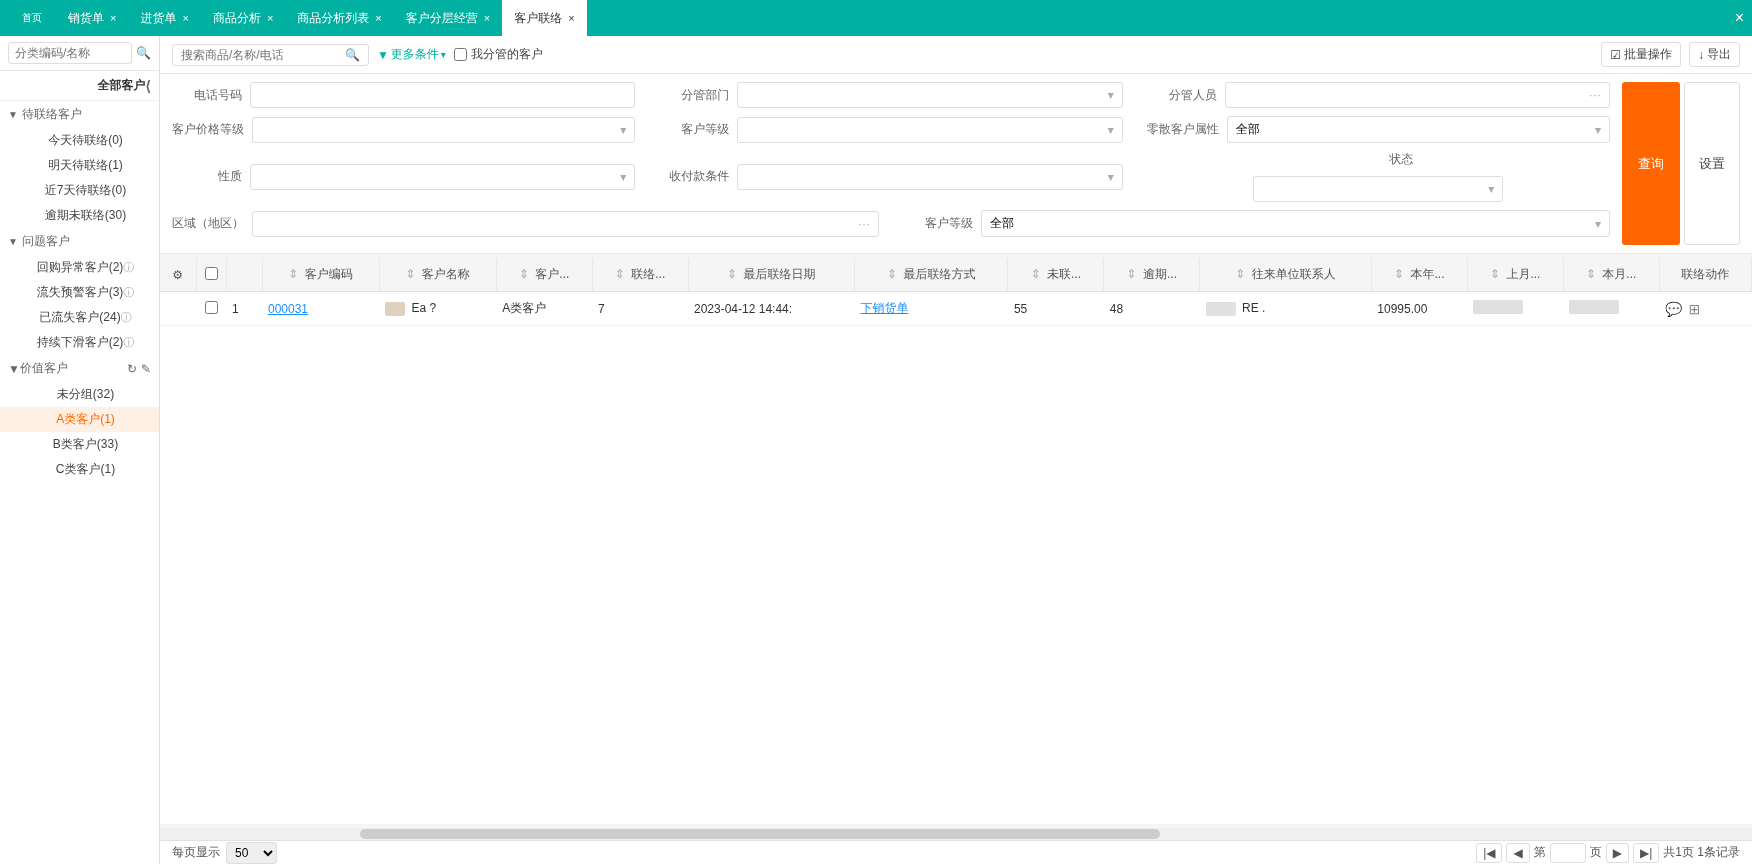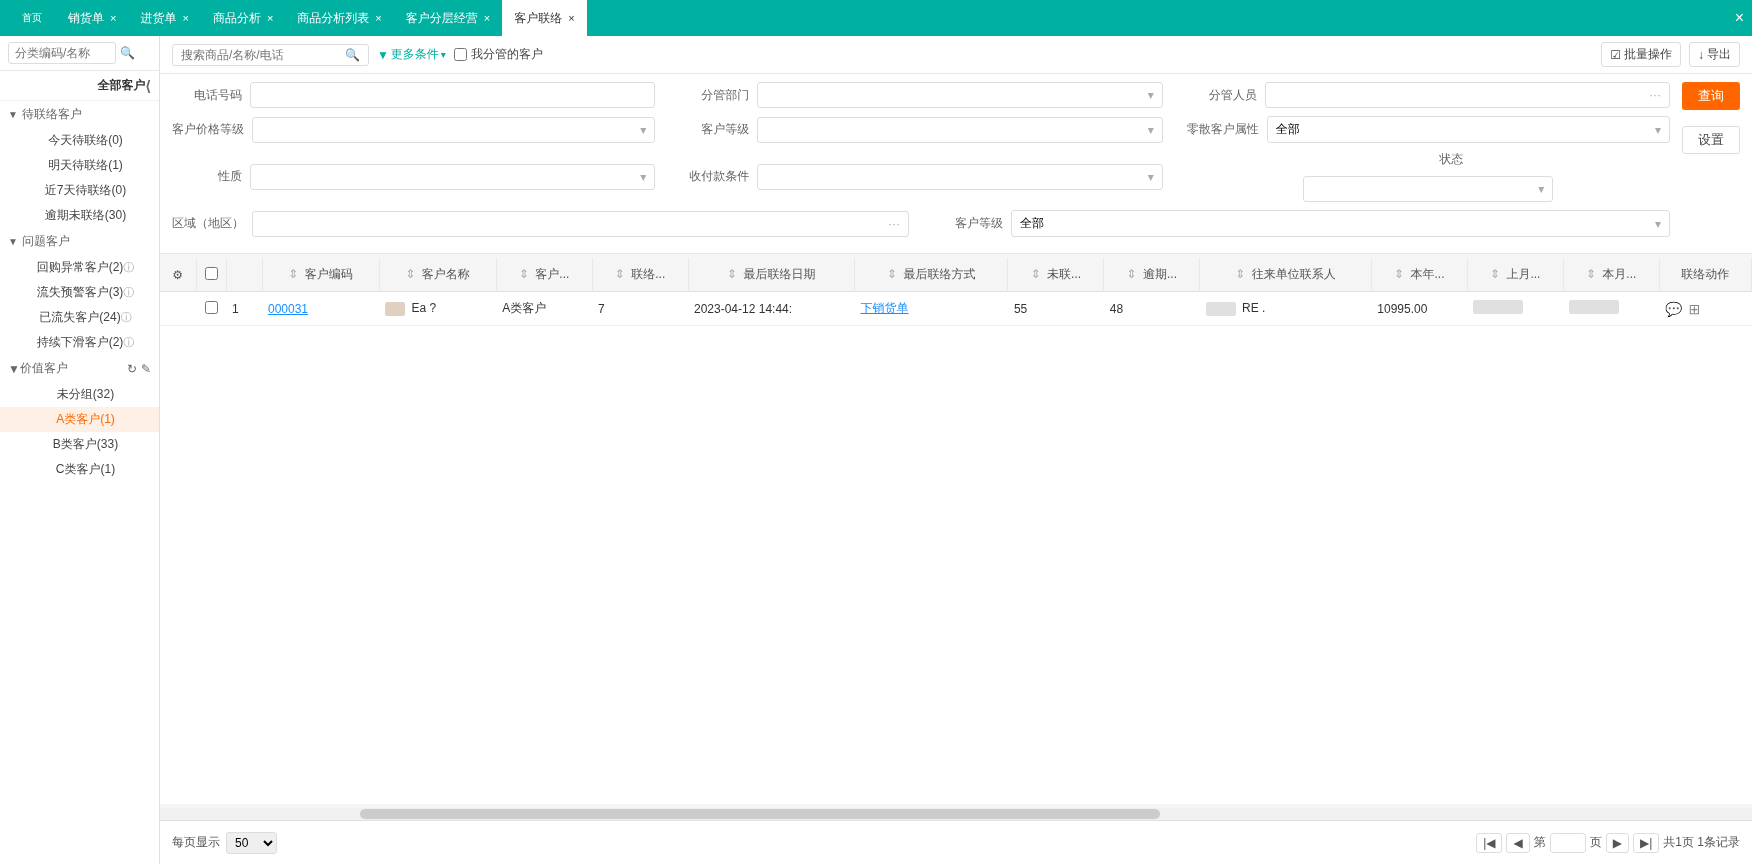--- a/index.html
+++ b/index.html
@@ -66,21 +66,21 @@
       padding: 6px 8px;
       border-bottom: 1px solid #e8e8e8;
       display: flex;
       align-items: center;
       gap: 4px;
     }
     .sidebar-search input {
       border: 1px solid #ddd;
       border-radius: 3px;
       padding: 3px 6px;
-      width: 108px;
+      width: 124px;
       font-size: 12px;
       outline: none;
     }
     .sidebar-all-header {
       display: flex;
       align-items: center;
       justify-content: flex-end;
       padding: 6px 8px;
       font-weight: bold;
       font-size: 13px;
@@ -216,22 +216,22 @@
       align-items: center;
       justify-content: space-between;
       cursor: pointer;
       min-height: 26px;
     }
     .condition-select .chevron { color: #aaa; }
     .condition-dots { color: #aaa; cursor: pointer; margin-left: 4px; }
 
     .action-buttons {
       display: flex;
-      flex-direction: column;
-      gap: 16px;
+      flex-direction: row;
+      gap: 4px;
       margin-left: 12px;
     }
     .btn-query {
       background: #ff6600;
       color: #fff;
       border: none;
       border-radius: 3px;
       padding: 5px 16px;
       cursor: pointer;
       font-size: 13px;
@@ -297,21 +297,21 @@
     .action-cell span { cursor: pointer; color: #888; font-size: 14px; }
 
     
     .table-footer {
       background: #fff;
       border-top: 1px solid #e0e0e0;
       padding: 6px 12px;
       display: flex;
       align-items: center;
       justify-content: space-between;
-      height: 44px;
+      height: 24px;
     }
     .footer-left { display: flex; align-items: center; gap: 6px; color: #555; }
     .footer-left select {
       border: 1px solid #ddd;
       border-radius: 3px;
       padding: 2px 4px;
       font-size: 12px;
     }
     .footer-right { display: flex; align-items: center; gap: 4px; color: #555; }
     .footer-right .page-nav-btn {

